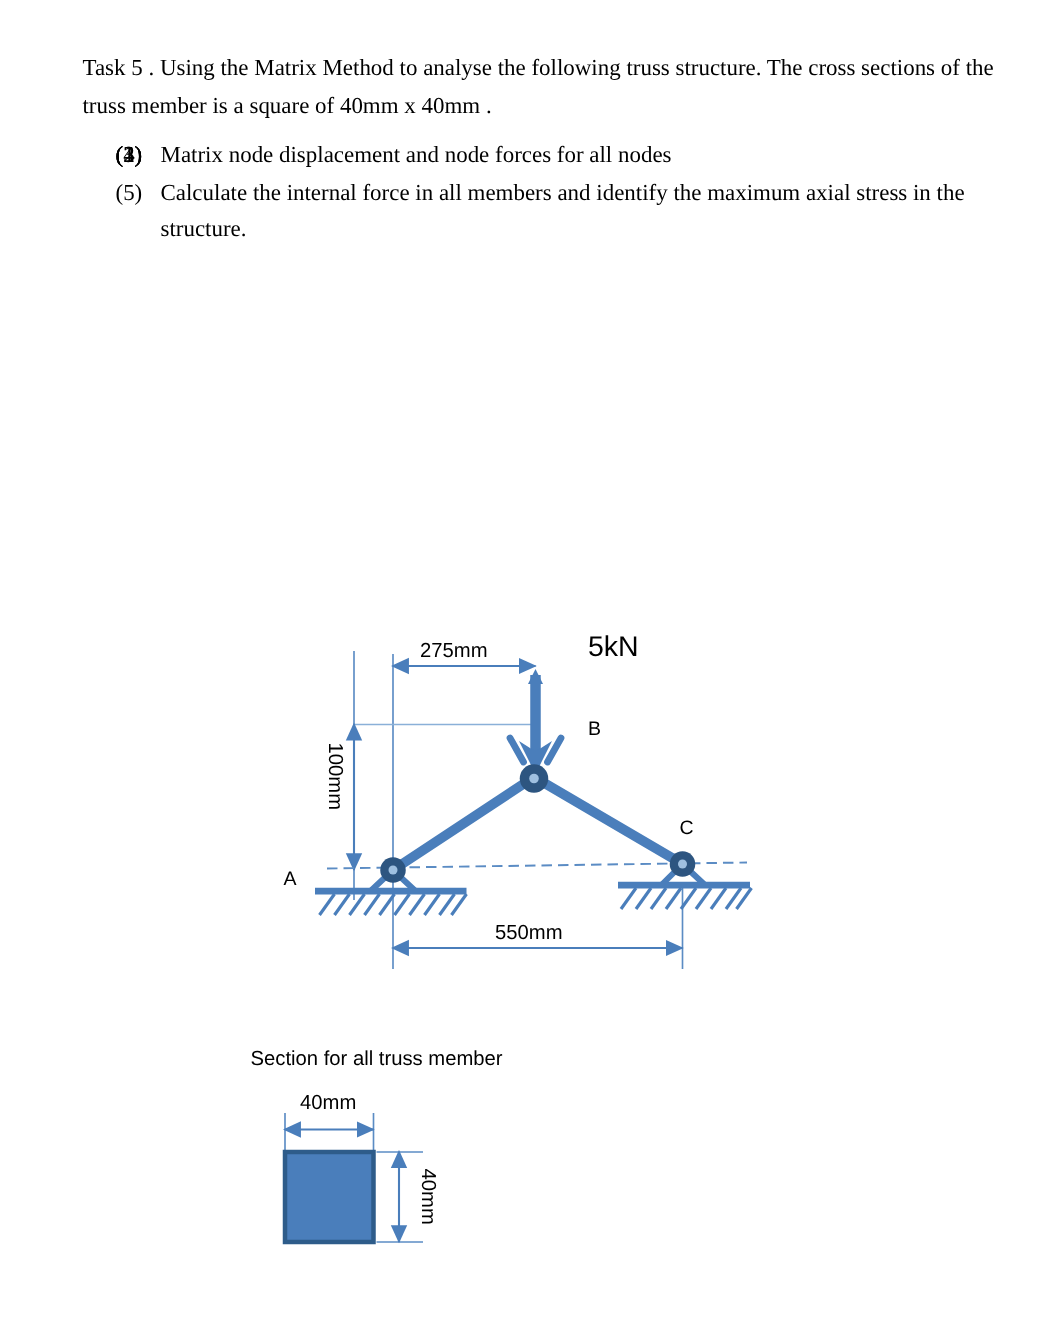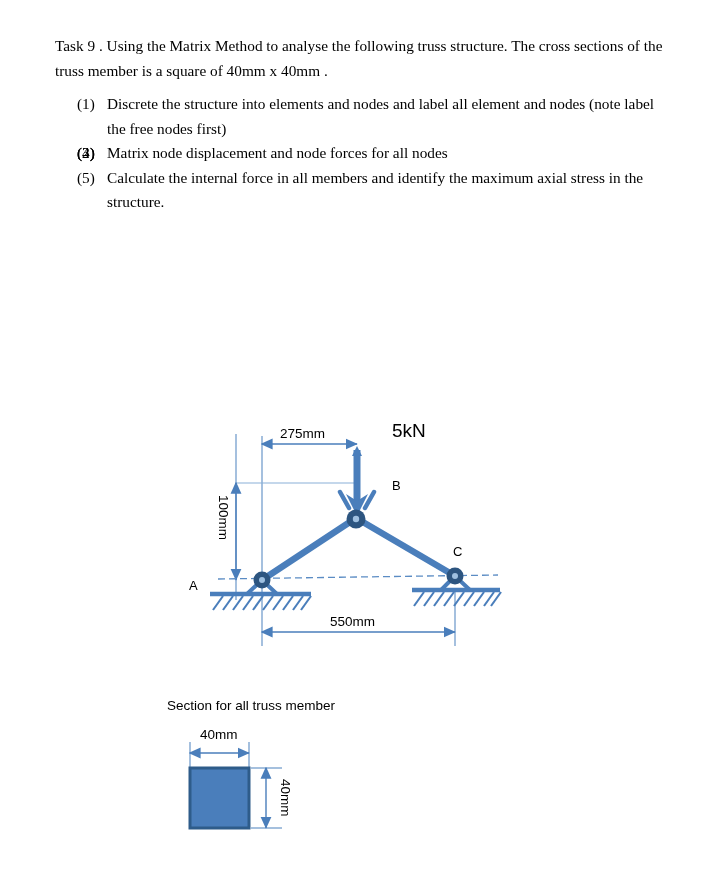--- a/index.html
+++ b/index.html
@@ -61,25 +61,24 @@
 
   .lbl {
     font-family: "Liberation Sans", sans-serif;
     fill: #000000;
   }
 </style>
 </head>
 <body>
 
 <div class="doc-text">
-  <p class="intro">Task 9 . Using the Matrix Method to analyse the following truss structure. The cross sections of the truss member is a square of 40mm x 40mm .</p>
+  <p class="intro">Task 5 . Using the Matrix Method to analyse the following truss structure. The cross sections of the truss member is a square of 40mm x 40mm .</p>
   <ul class="task-list">
     <li>
       <span class="num">(1)</span>
-      <span>Discrete the structure into elements and nodes and label all element and nodes (note label the free nodes first)</span>
     </li>
     <li>
       <span class="num">(2)</span>
     </li>
     <li>
       <span class="num">(3)</span>
     </li>
     <li>
       <span class="num">(4)</span>
       <span>Matrix node displacement and node forces for all nodes</span>

